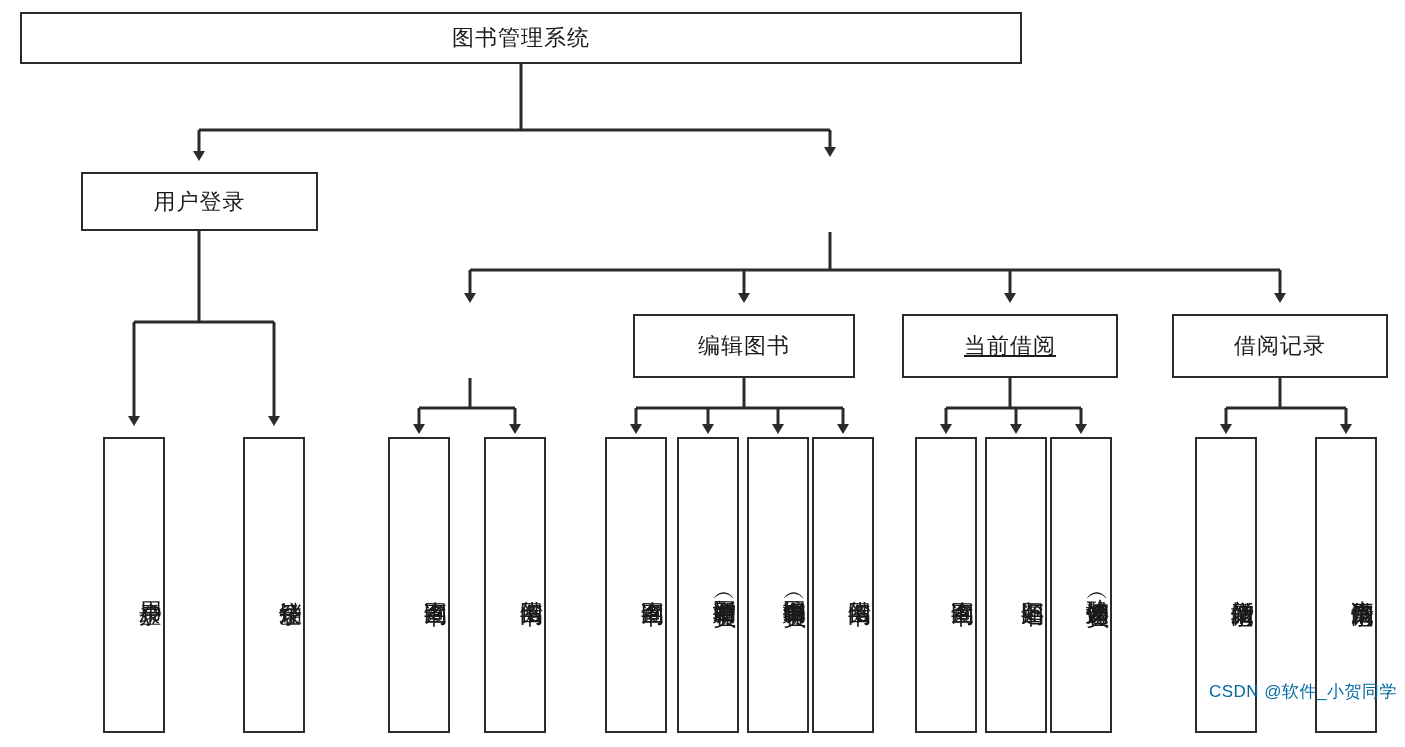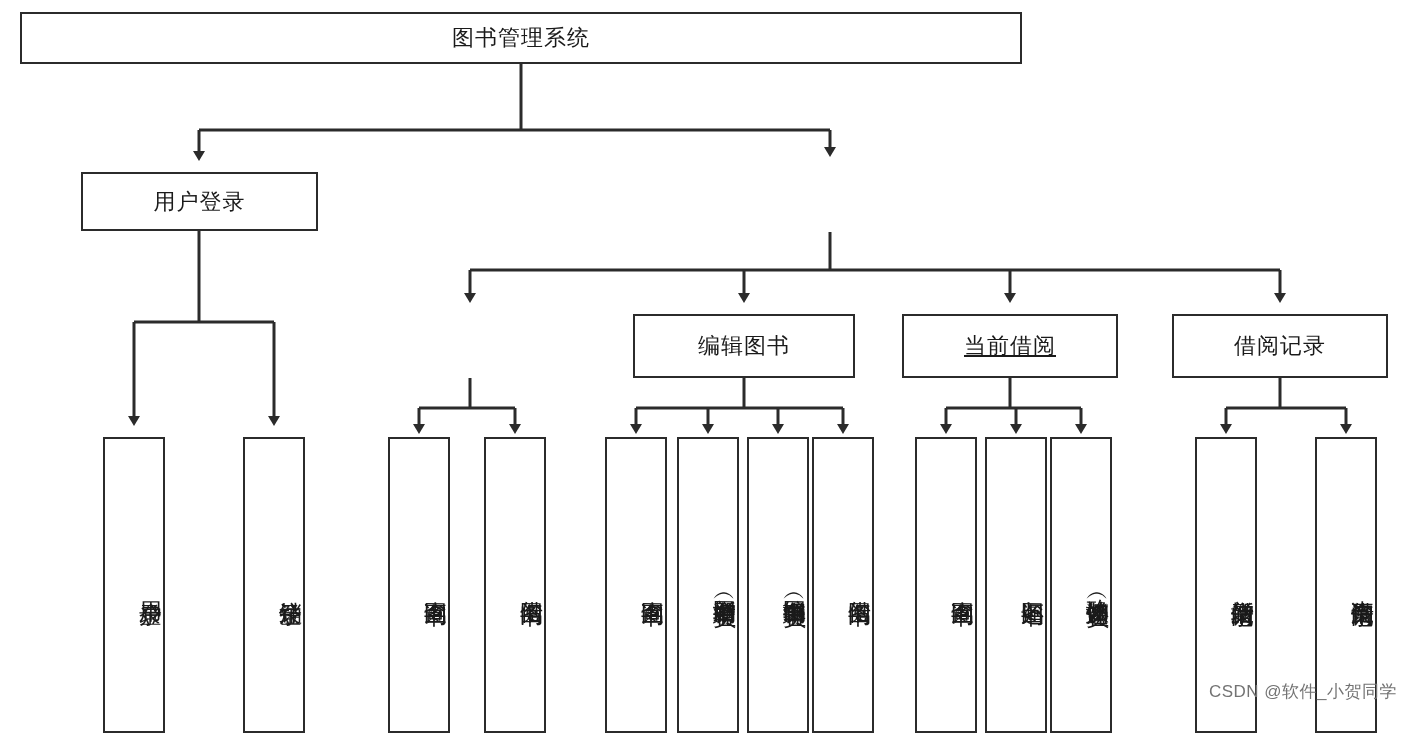--- a/index.html
+++ b/index.html
@@ -56,21 +56,21 @@
     writing-mode: vertical-rl;
     text-orientation: upright;
     display: block;
     white-space: nowrap;
   }
   .watermark {
     position: absolute;
     right: 8px;
     bottom: 6px;
     font-size: 17px;
-    color: #737373;
+    color: #0369a1;
     letter-spacing: 0.5px;
     white-space: nowrap;
     font-family: "Liberation Sans", "DejaVu Sans", sans-serif;
   }
 </style>
 </head>
 <body>
 
 <div id="diagram-root">
 

